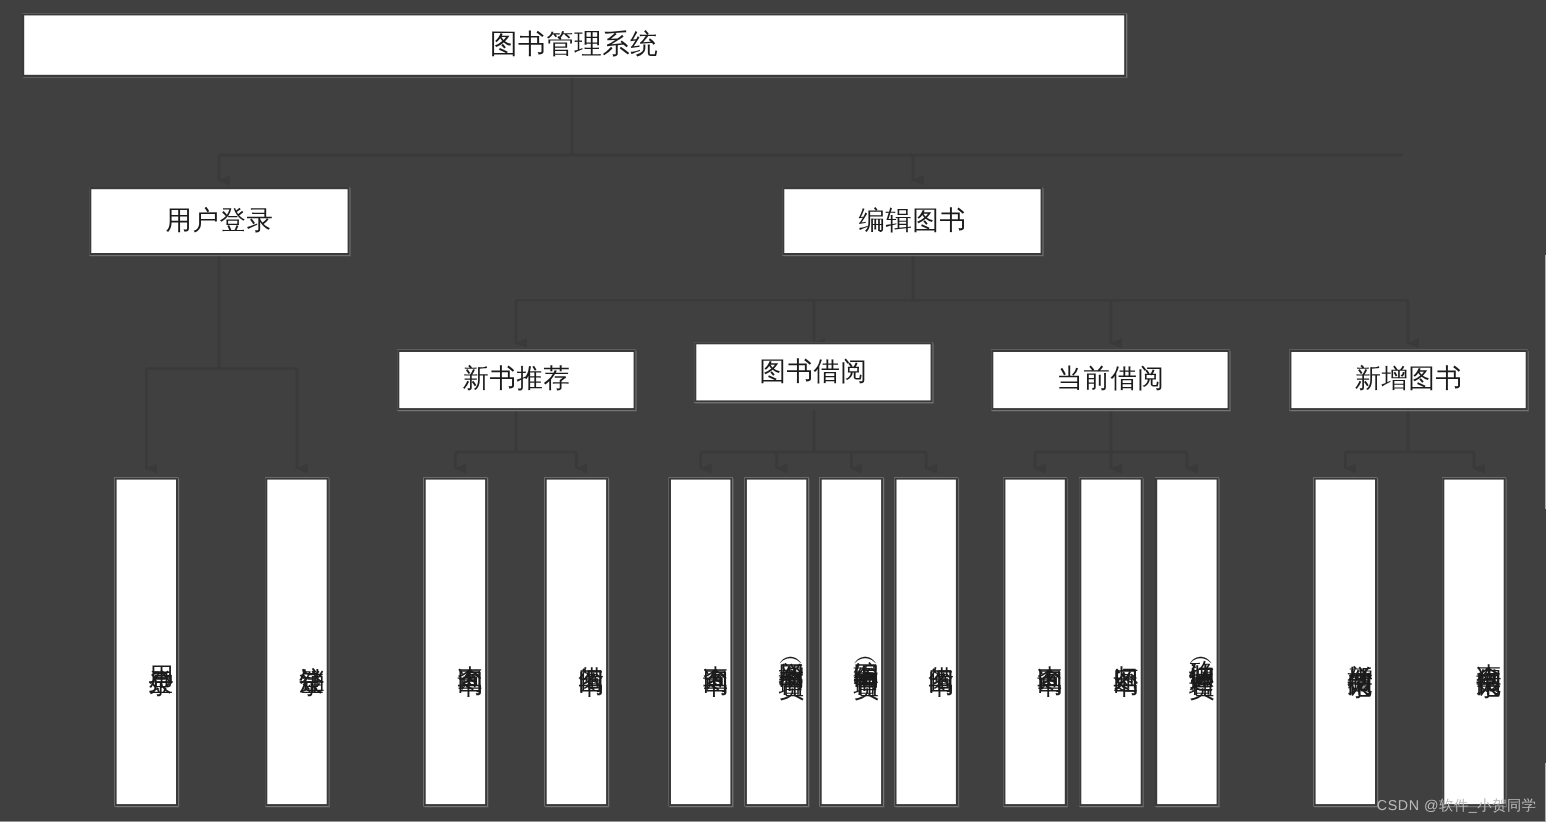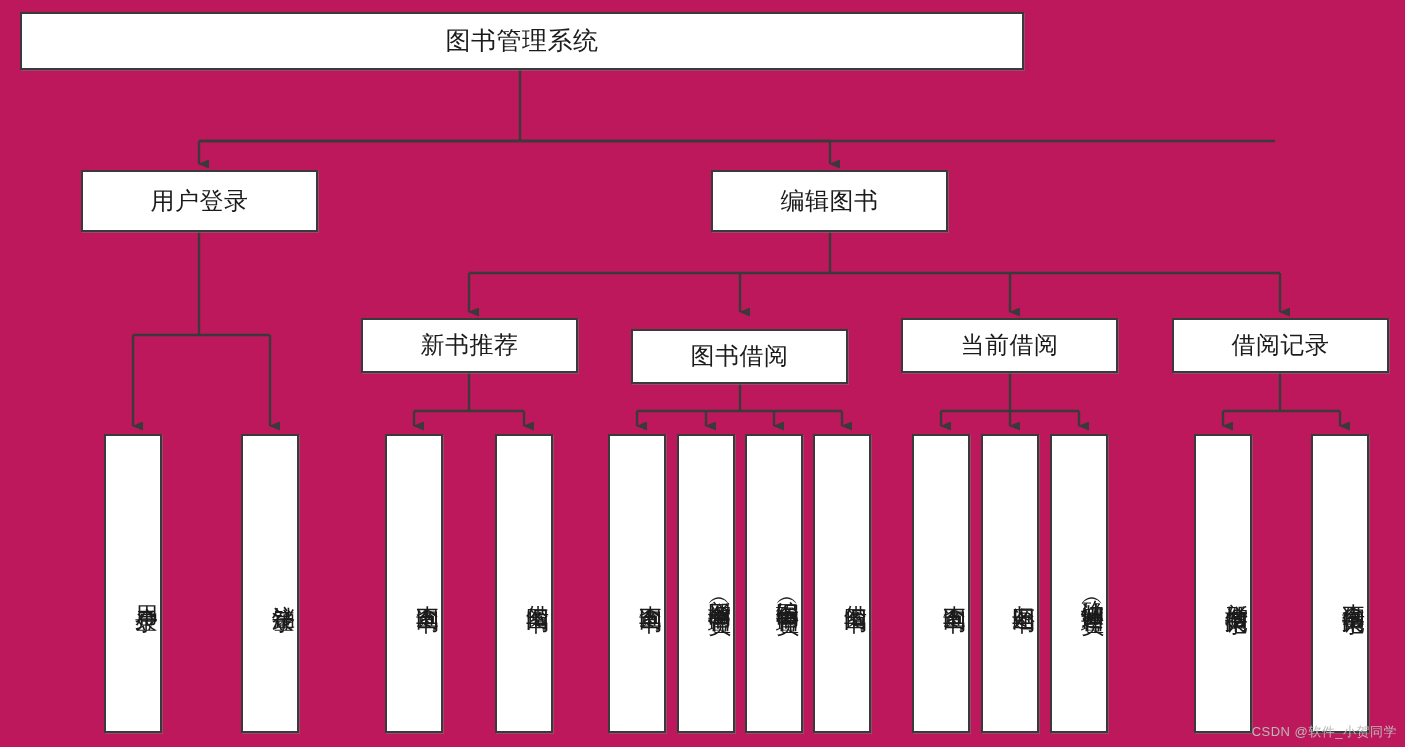--- a/index.html
+++ b/index.html
@@ -8,21 +8,21 @@
     padding: 0;
     background: #ffffff;
   }
   body {
     font-family: "Liberation Sans", "DejaVu Sans", sans-serif;
   }
   #canvas {
     position: relative;
     width: 1405px;
     height: 747px;
-    background: #be185d;
+    background: #404040;
     overflow: hidden;
   }
   #edges {
     position: absolute;
     left: 0;
     top: 0;
     width: 1405px;
     height: 747px;
     pointer-events: none;
   }
@@ -135,28 +135,28 @@
   <div class="node h" style="left:81px; top:170px; width:237px; height:62px;">
     <span>用户登录</span>
   </div>
   <div class="node h" style="left:711px; top:170px; width:237px; height:62px;">
     <span>编辑图书</span>
   </div>
 
   <div class="node h" style="left:361px; top:318px; width:217px; height:55px;">
     <span>新书推荐</span>
   </div>
-  <div class="node h" style="left:631px; top:329px; width:217px; height:55px;">
+  <div class="node h" style="left:631px; top:311px; width:217px; height:55px;">
     <span>图书借阅</span>
   </div>
   <div class="node h" style="left:901px; top:318px; width:217px; height:55px;justify-content:center;">
     <span>当前借阅</span>
   </div>
   <div class="node h" style="left:1172px; top:318px; width:217px; height:55px;">
-    <span>借阅记录</span>
+    <span>新增图书</span>
   </div>
 
   <div class="node v" style="left:104px; top:434px; width:58px; height:299px;">
     <span class="vtxt">用户登录</span>
   </div>
   <div class="node v" style="left:241px; top:434px; width:58px; height:299px;">
     <span class="vtxt">注销登录</span>
   </div>
 
   <div class="node v" style="left:385px; top:434px; width:58px; height:299px;">

